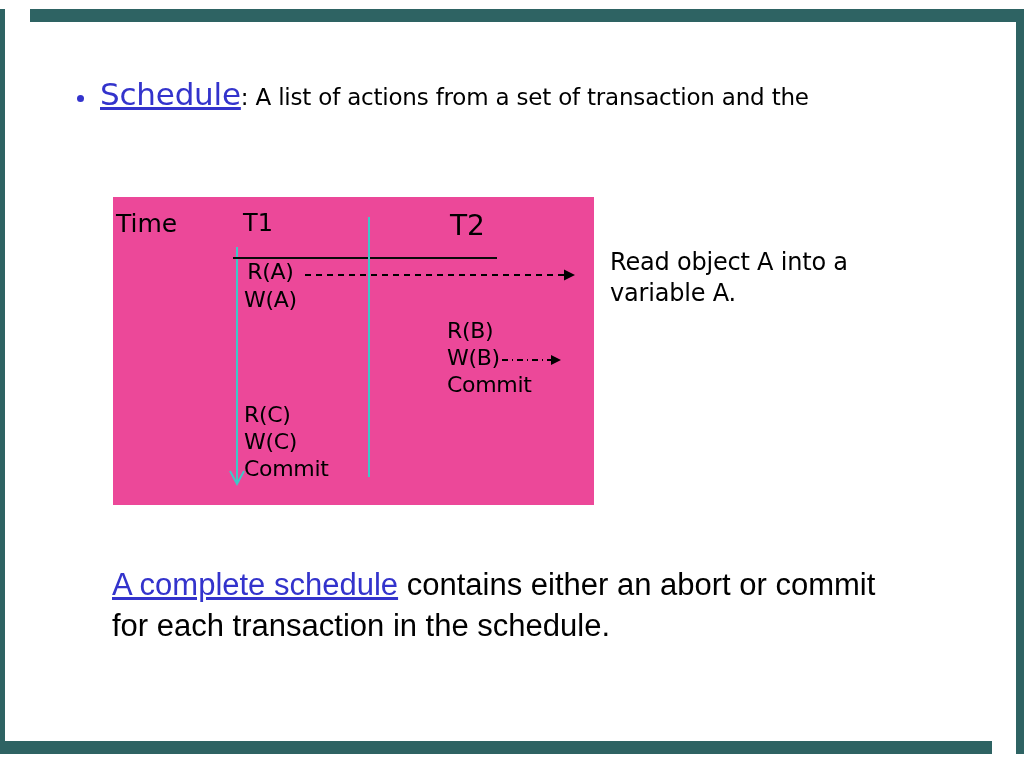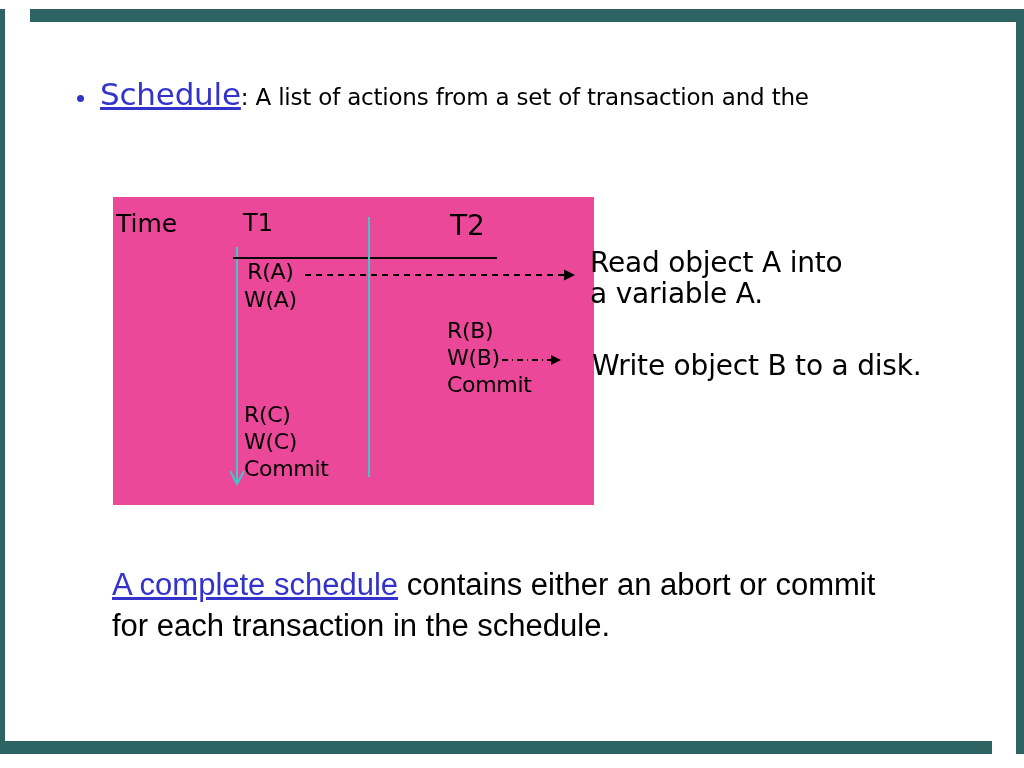--- a/index.html
+++ b/index.html
@@ -27,21 +27,21 @@
   .header-underline{left:120px;top:60px;width:264px;height:0;border-top:2px solid #0a0a0a;}
   .col-divider{left:255px;top:20px;width:2px;height:260px;background:#3fc7c7;}
   .action-col{font-size:22px;line-height:27px;letter-spacing:-0.3px;}
   .t1-top{left:131px;top:61px;line-height:28px;text-align:center;}
   .t2-col{left:334px;top:120px;}
   .t1-bottom{left:131px;top:204px;}
   .time-arrow{left:116px;top:50px;}
   
   .dashed-arrow{position:absolute;left:303px;top:267px;}
   .dashdot-arrow{position:absolute;left:500px;top:352px;}
-  .annotation{position:absolute;font-size:28px;line-height:31px;letter-spacing:-0.2px;}
+  .annotation{position:absolute;font-size:24px;line-height:31px;letter-spacing:-0.2px;margin-left:20px;}
   .read-note{left:590px;top:247px;width:272px;}
   .write-note{left:592px;top:350px;white-space:nowrap;}
   
   .footer-block{position:absolute;left:112px;top:527px;width:780px;
                 font-family:"Liberation Sans",sans-serif;font-size:31px;line-height:41px;margin-top:37px;}
   .footer-block .term{font-size:31px;}
 </style>
 </head>
 <body>
 
@@ -92,19 +92,18 @@
   <svg class="dashed-arrow" width="274" height="16">
     <line x1="2" y1="8" x2="261" y2="8" stroke="#000" stroke-width="2" stroke-dasharray="6 5"></line>
     <polygon points="261,2.5 272,8 261,13.5" fill="#000"></polygon>
   </svg>
   <svg class="dashdot-arrow" width="64" height="16">
     <line x1="2" y1="8" x2="51" y2="8" stroke="#000" stroke-width="2" stroke-dasharray="6 4 1 4"></line>
     <polygon points="51,3 61,8 51,13" fill="#000"></polygon>
   </svg>
 
   <div class="annotation read-note">Read object A into a variable A.</div>
-  <div class="annotation write-note">Write object B to a disk.</div>
 
   <div class="footer-block">
     <span class="term">A complete schedule</span><span> contains either an abort or commit for each transaction in the schedule.</span>
   </div>
 
 </div>
 
 </body></html>

